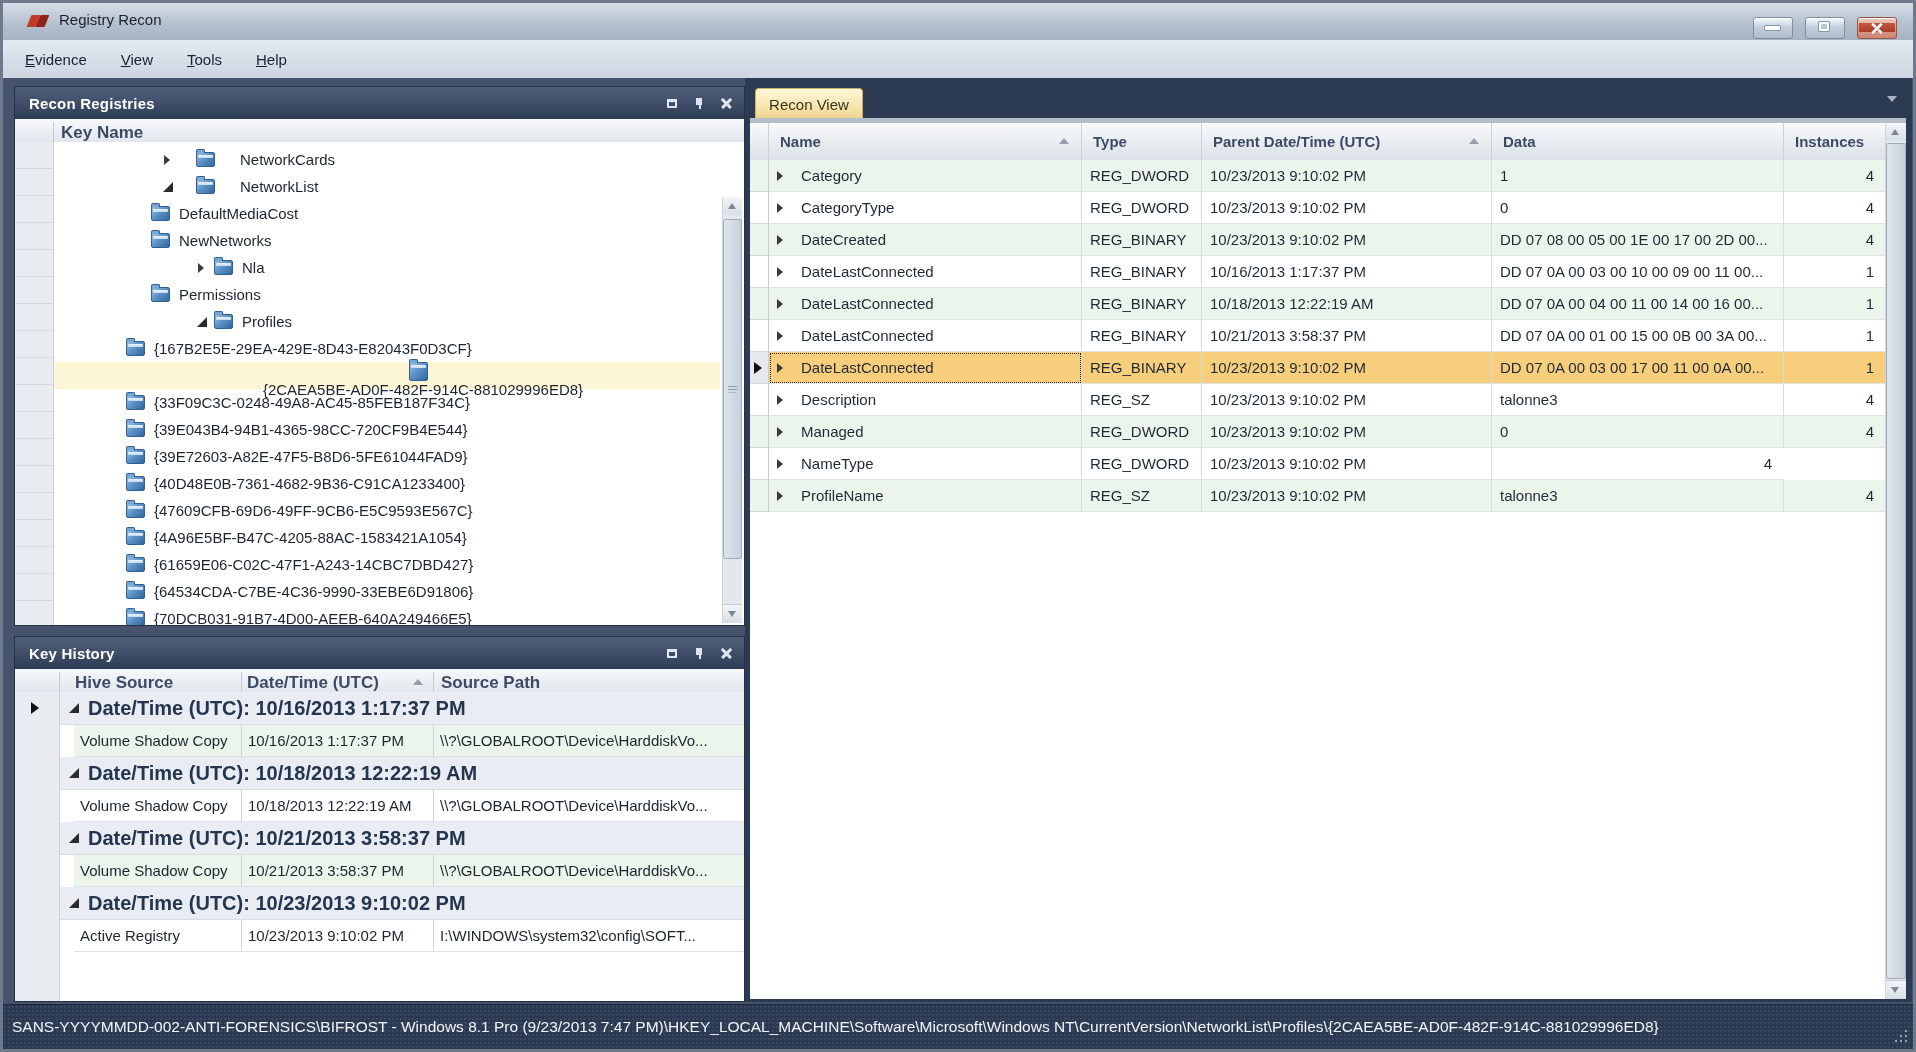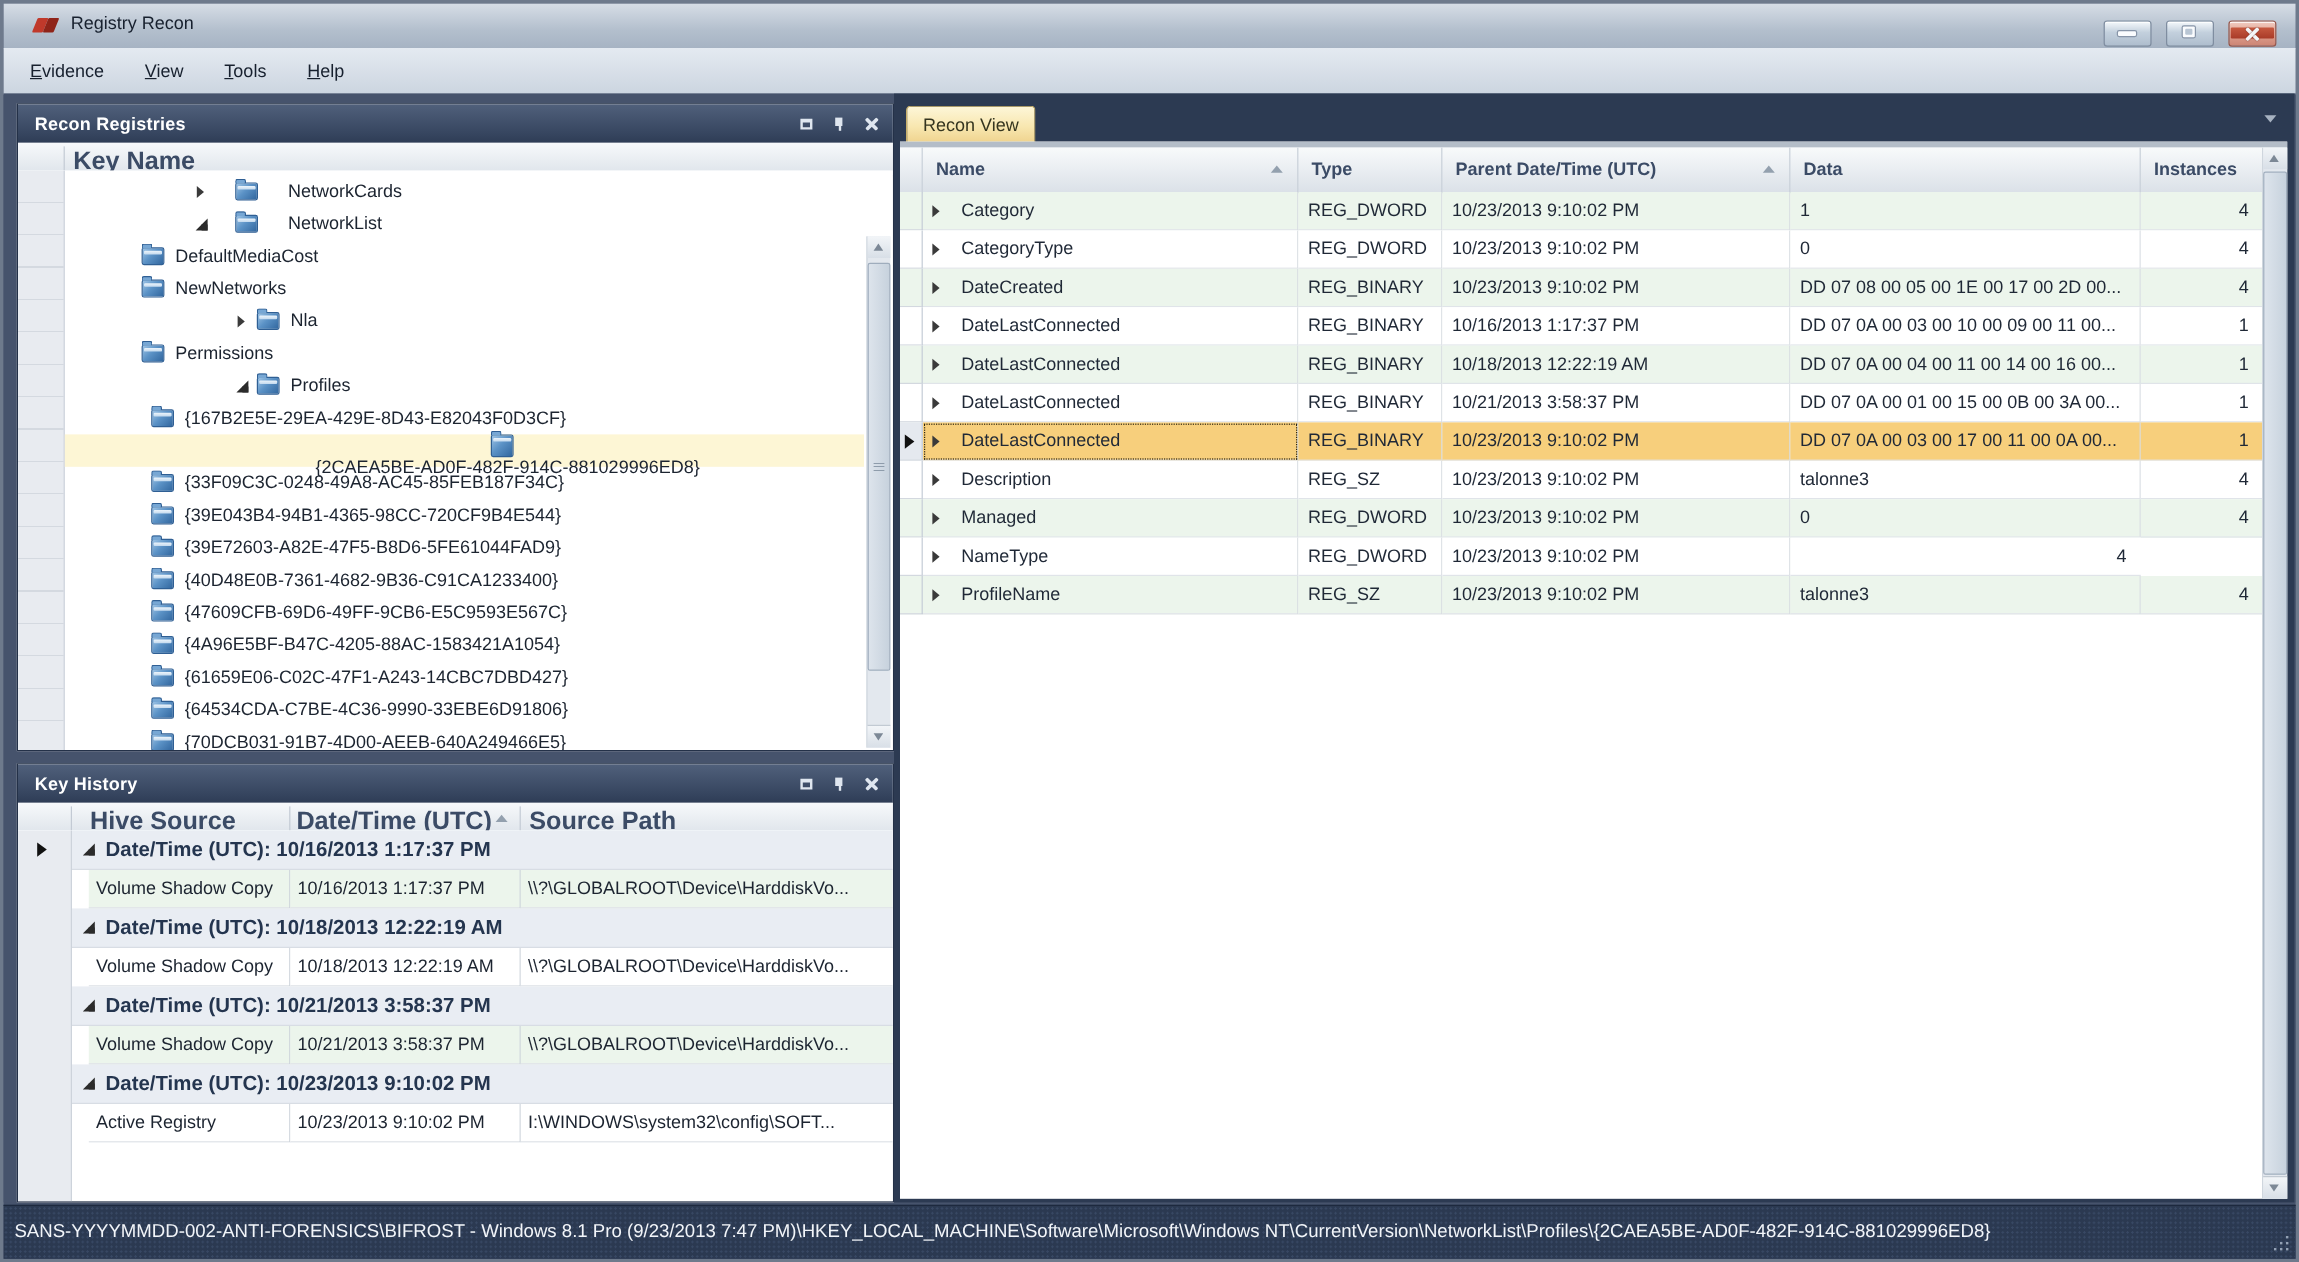--- a/index.html
+++ b/index.html
@@ -48,32 +48,32 @@
   .picons{position:absolute;right:12px;top:0;height:100%;display:flex;align-items:center;gap:17px;}
   .ico-max{width:10px;height:9px;border:2px solid #dfe6ef;border-top-width:3px;box-sizing:border-box;}
   .ico-pin{position:relative;width:10px;height:13px;}
   .ico-pin:before{content:"";position:absolute;left:2px;top:1px;width:6px;height:7px;background:#dfe6ef;}
   .ico-pin:after{content:"";position:absolute;left:4.5px;top:8px;width:2px;height:4px;background:#dfe6ef;}
   .ico-x{position:relative;width:11px;height:11px;}
   .ico-x:before,.ico-x:after{content:"";position:absolute;left:-1px;top:4.5px;width:13px;height:2.5px;background:#dfe6ef;border-radius:1px;}
   .ico-x:before{transform:rotate(45deg);} .ico-x:after{transform:rotate(-45deg);}
 
   .colhdr{height:27px;background:linear-gradient(#f7f9fb,#dde3ea);border-bottom:1px solid #b6bfc9;position:relative;}
-  .colhdr .htext{position:absolute;top:4px;font-size:21px;font-weight:bold;color:#3b4b66;}
+  .colhdr .htext{position:absolute;top:4px;font-size:17px;font-weight:bold;color:#3b4b66;}
   .vsep{position:absolute;top:3px;bottom:3px;width:1px;background:#c3cad4;}
   .sortup{width:0;height:0;border-left:5px solid transparent;border-right:5px solid transparent;border-bottom:6px solid #93a0ae;position:absolute;}
 
   
   .p-reg{left:11px;top:8px;width:731px;height:540px;}
   .tree-viewport{position:absolute;left:0;right:0;top:55px;bottom:0;background:#fff;overflow:hidden;}
   .gutter{position:absolute;left:0;top:0;bottom:0;width:38px;background:#e8ebf0;border-right:1px solid #cdd3db;
     background-image:repeating-linear-gradient(#e8ebf0 0 26px,#d4d9e0 26px 27px);}
   .treerows{position:absolute;left:39px;right:24px;top:4px;}
   .tr{height:27px;display:flex;align-items:center;font-size:15px;color:#1c2430;white-space:nowrap;}
-  .tr.l0{padding-left:108px;gap:16px;} .tr.l1{padding-left:64px;} .tr.l1.hasexp{padding-left:142px;} .tr.l2{padding-left:72px;}
+  .tr.l0{padding-left:108px;gap:16px;} .tr.l1{padding-left:97px;} .tr.l1.hasexp{padding-left:142px;} .tr.l2{padding-left:72px;}
   .tr.sel{background:#fdf6d5;flex-direction:column;}
   .exp{width:14px;display:inline-block;flex:0 0 14px;position:relative;height:10px;margin-right:4px;}
   .exp.c:before{content:"";position:absolute;left:2px;top:0;border-left:6px solid #3a3a3a;border-top:5px solid transparent;border-bottom:5px solid transparent;}
   .exp.e:before{content:"";position:absolute;left:1px;top:0;width:0;height:0;border:5px solid transparent;border-right-color:#2b2b2b;border-bottom-color:#2b2b2b;}
   .fold{flex:0 0 17px;width:17px;height:13px;position:relative;margin-right:9px;
     background:linear-gradient(135deg,#9cc3e5 0%,#5b92c6 45%,#32679f 100%);
     border:1px solid #2f5f94;border-radius:2px;}
   .fold:before{content:"";position:absolute;top:-4px;left:-1px;width:7px;height:3px;background:#77a7d4;border:1px solid #2f5f94;border-bottom:none;border-radius:2px 2px 0 0;}
   .fold:after{content:"";position:absolute;left:1px;right:1px;top:2px;height:3px;background:linear-gradient(#ecf4fb,#c3d9ee);border-radius:1px;}
 
@@ -86,21 +86,21 @@
   .sthumb{position:absolute;left:0;right:0;background:linear-gradient(90deg,#dde4ec,#c7d2dd);border:1px solid #9fadbd;border-radius:2px;box-sizing:border-box;}
   .sgrip{position:absolute;left:4px;right:4px;top:50%;height:7px;transform:translateY(-50%);
     background:repeating-linear-gradient(#8e9cab 0 1px,transparent 1px 3px);}
 
   
   .p-kh{left:11px;top:558px;width:731px;height:366px;}
   .kh-body{position:absolute;left:0;right:0;top:55px;bottom:0;background:#fff;overflow:hidden;}
   .kh-gutter{position:absolute;left:0;top:0;bottom:0;width:44px;background:#e8ebf0;border-right:1px solid #cdd3db;}
   .kh-rows{position:absolute;left:45px;right:0;top:0;}
   .khg{height:32px;display:flex;align-items:center;background:#e9edf3;border-bottom:1px solid #d8dde4;
-       font-size:17px;font-weight:bold;color:#24354f;}
+       font-size:20px;font-weight:bold;color:#24354f;}
   .khg .exp{margin-left:8px;margin-right:6px;}
   .khi{height:32px;display:flex;margin-left:14px;font-size:15px;color:#1c2430;}
   .khi .cell{box-sizing:border-box;border-right:1px solid #ccd2da;border-bottom:1px solid #dfe3e8;
        padding:0 6px;line-height:31px;white-space:nowrap;overflow:hidden;}
   .khi .c-hive{width:168px;} .khi .c-dt{width:192px;} .khi .c-src{flex:1;border-right:none;}
   .khi.green .cell{background:#ecf5ec;} .khi.white .cell{background:#ffffff;}
   .rowind{position:absolute;left:16px;width:0;height:0;border-left:8px solid #111;border-top:6px solid transparent;border-bottom:6px solid transparent;}
 
   
   .rightpane{position:absolute;left:742px;top:0;right:1px;bottom:0;background:#2c3a52;}

